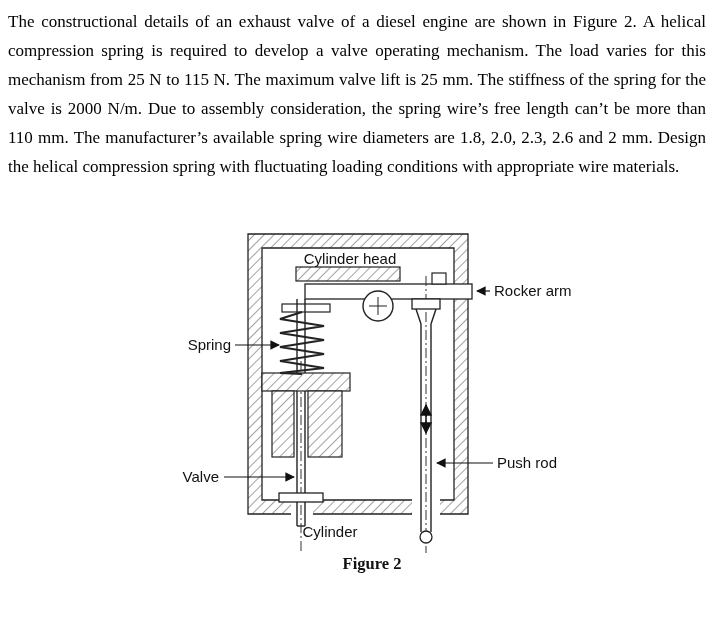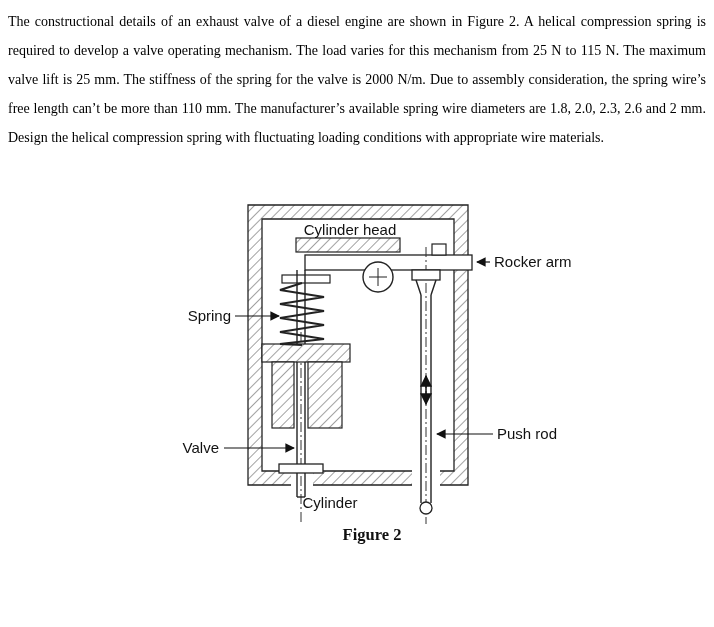--- a/index.html
+++ b/index.html
@@ -3,21 +3,21 @@
 <meta charset="utf-8">
 <style>
   * { margin:0; padding:0; box-sizing:border-box; }
   html,body { background:#ffffff; }
   body {
     width:714px; height:627px;
     font-family:"Liberation Serif", serif;
     color:#000; overflow:hidden;
   }
   .problem {
-    font-size:14px;
+    font-size:17px;
     line-height:29px;
     text-align:justify;
     padding:7px 8px 0 8px;
   }
   .figure-wrap { margin-top:40px; }
   svg { display:block; }
   svg text {
     font-family:"Liberation Sans", sans-serif;
     font-size:15px;
     fill:#111;

